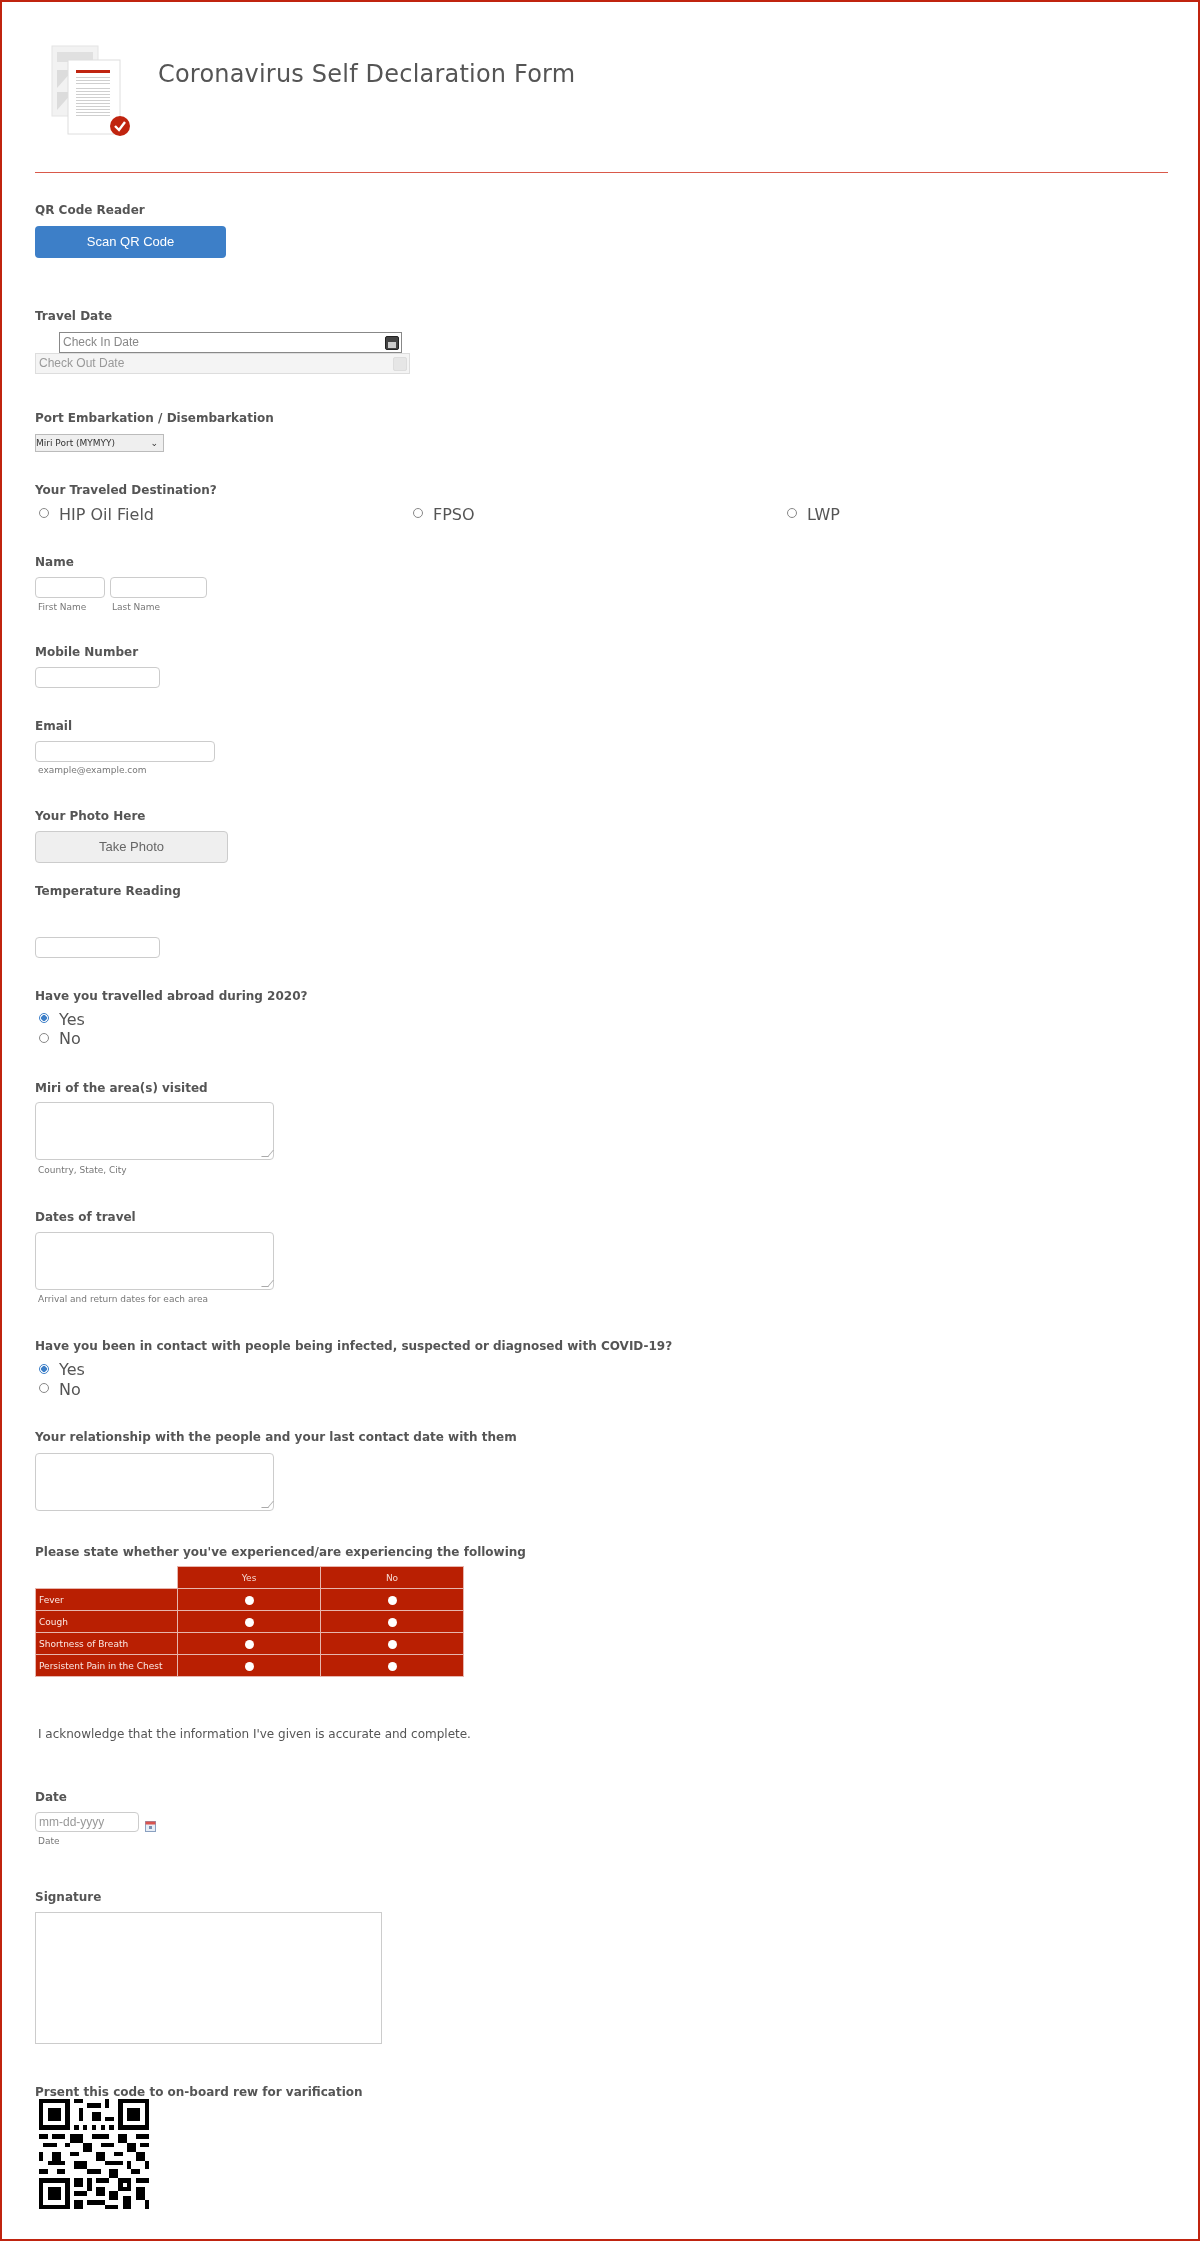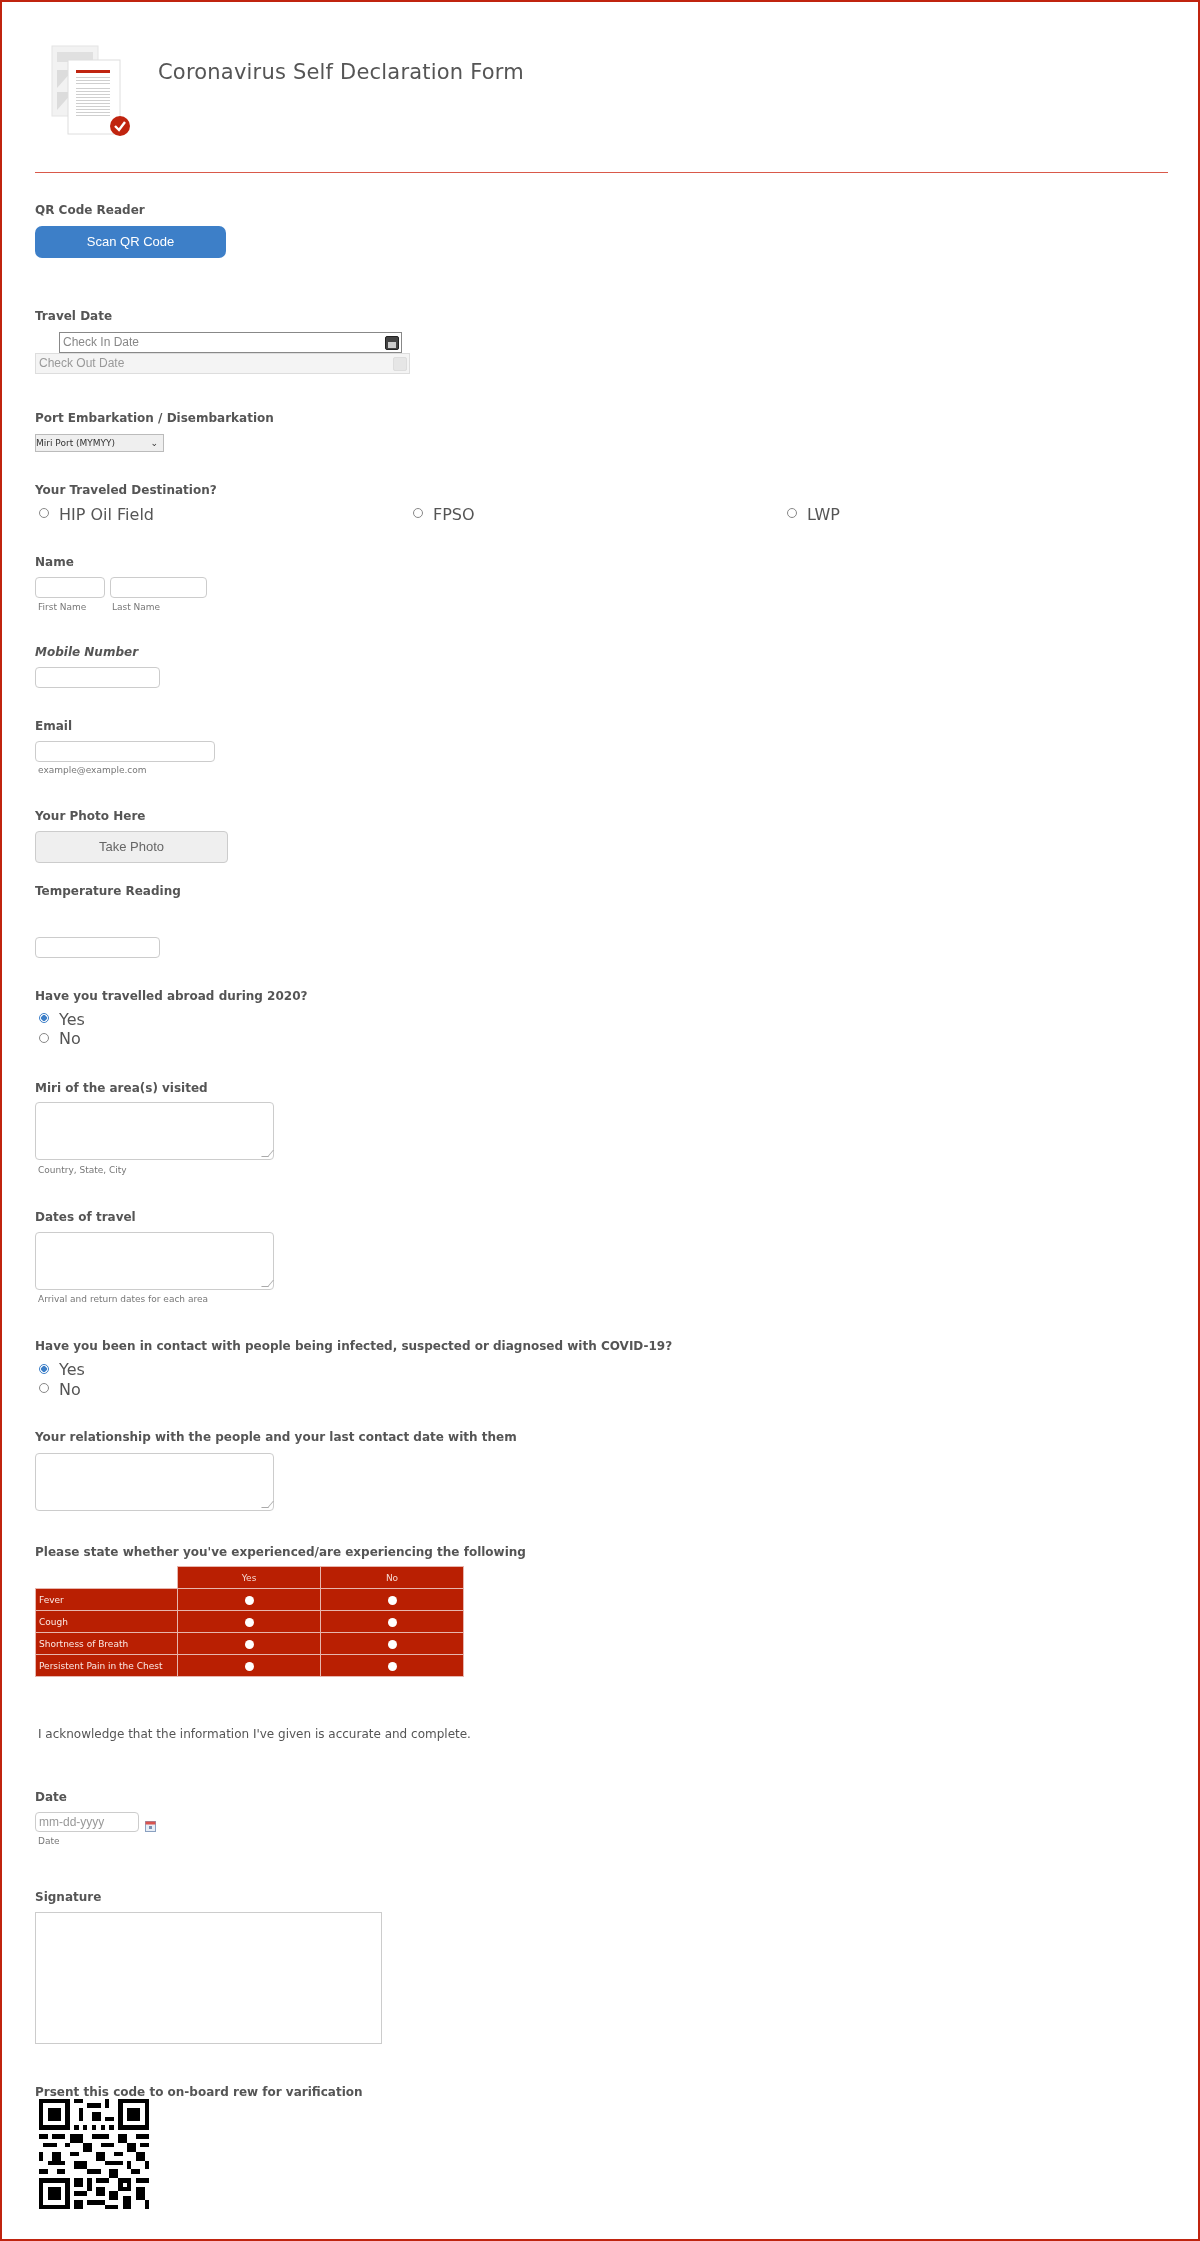--- a/index.html
+++ b/index.html
@@ -2,21 +2,21 @@
 <html><head>
 <meta charset="utf-8">
 <style>
   html, body { margin: 0; padding: 0; background: #ffffff; }
   body { width: 1200px; height: 2241px; overflow: hidden; font-family: "DejaVu Sans", sans-serif; color: #555; }
   .frame { position: absolute; left: 0; top: 0; width: 1196px; height: 2237px; border: 2px solid #c0240f; background: #fff; }
   .abs { position: absolute; }
   .label { font-size: 12px; font-weight: bold; color: #555; }
   .sublabel { font-size: 9px; color: #777; }
   .header-icon { left: 46px; top: 42px; width: 86px; height: 96px; }
-  .title { left: 156px; top: 58px; font-size: 21px; color: #555; font-weight: normal; letter-spacing: 0.2px; }
+  .title { left: 156px; top: 58px; font-size: 24px; color: #555; font-weight: normal; letter-spacing: 0.2px; }
   .desc { left: 156px; top: 90px; width: 1000px; font-size: 12px; line-height: 20px; color: #555; }
   .divider { left: 33px; top: 170px; width: 1133px; height: 1px; background: #d9594a; }
   .btn-blue { background: #3d7fc8; color: #fff; border: none; border-radius: 4px; font-family: "Liberation Sans", sans-serif; font-size: 13px; text-align: center; line-height: 32px; }
   .btn-gray { background: #efefef; color: #666; border: 1px solid #ccc; border-radius: 4px; font-family: "Liberation Sans", sans-serif; font-size: 13px; text-align: center; line-height: 30px; }
   .date-in { border: 1px solid #888; background: #fff; font-family: "Liberation Sans", sans-serif; font-size: 12px; color: #888; line-height: 19px; padding-left: 3px; box-sizing: border-box; margin-left: 24px; }
   .date-out { border: 1px solid #ddd; background: #f4f4f4; font-family: "Liberation Sans", sans-serif; font-size: 12px; color: #999; line-height: 19px; padding-left: 3px; box-sizing: border-box; }
   .cal-icon { position: absolute; right: 2px; top: 3px; width: 12px; height: 12px; border-radius: 2px; }
   .select { border: 1px solid #bbb; background: #efefef; font-size: 9px; color: #333; line-height: 16px; box-sizing: border-box; }
   .select .chev { position: absolute; right: 5px; top: 0; font-size: 9px; }
   .input { border: 1px solid #ccc; border-radius: 4px; background: #fff; box-sizing: border-box; }
@@ -65,21 +65,21 @@
         <rect x="28" y="71" width="34" height="1"></rect>
       </g>
       <circle cx="72" cy="82" r="10" fill="#c0240f"></circle>
       <path d="M67 82 L71 86 L77 78" stroke="#fff" stroke-width="2.4" fill="none"></path>
     </svg>
   </div>
   <div class="abs title">Coronavirus Self Declaration Form</div>
   <div class="abs divider"></div>
 
   <div class="abs label" style="left:33px;top:201px;">QR Code Reader</div>
-  <div class="abs btn-blue" style="left:33px;top:224px;width:191px;height:32px;border-radius:7px;">Scan QR Code</div>
+  <div class="abs btn-blue" style="left:33px;top:224px;width:191px;height:32px;">Scan QR Code</div>
 
   <div class="abs label" style="left:33px;top:307px;">Travel Date</div>
   <div class="abs date-in" style="left:33px;top:330px;width:343px;height:21px;">
     <span>Check In Date</span>
     <span class="cal-icon" style="background:#444;border:1px solid #222;">
       <svg width="12" height="12" viewBox="0 0 12 12">
           <rect x="2" y="4" width="8" height="6" fill="#ccc"></rect>
         </svg>
     </span>
   </div>
@@ -101,21 +101,21 @@
   <div class="abs radio-label" style="left:431px;top:503px;">FPSO</div>
   <div class="abs radio" style="left:785px;top:506px;"></div>
   <div class="abs radio-label" style="left:805px;top:503px;">LWP</div>
 
   <div class="abs label" style="left:33px;top:553px;">Name</div>
   <div class="abs input" style="left:33px;top:575px;width:70px;height:21px;"></div>
   <div class="abs input" style="left:108px;top:575px;width:97px;height:21px;"></div>
   <div class="abs sublabel" style="left:36px;top:600px;">First Name</div>
   <div class="abs sublabel" style="left:110px;top:600px;">Last Name</div>
 
-  <div class="abs label" style="left:33px;top:643px;font-style:italic;">Mobile Number</div>
+  <div class="abs label" style="left:33px;top:643px;">Mobile Number</div>
   <div class="abs input" style="left:33px;top:665px;width:125px;height:21px;"></div>
 
   <div class="abs label" style="left:33px;top:717px;">Email</div>
   <div class="abs input" style="left:33px;top:739px;width:180px;height:21px;"></div>
   <div class="abs sublabel" style="left:36px;top:763px;">example@example.com</div>
 
   <div class="abs label" style="left:33px;top:807px;">Your Photo Here</div>
   <div class="abs btn-gray" style="left:33px;top:829px;width:191px;height:30px;">Take Photo</div>
 
   <div class="abs label" style="left:33px;top:882px;">Temperature Reading</div>

